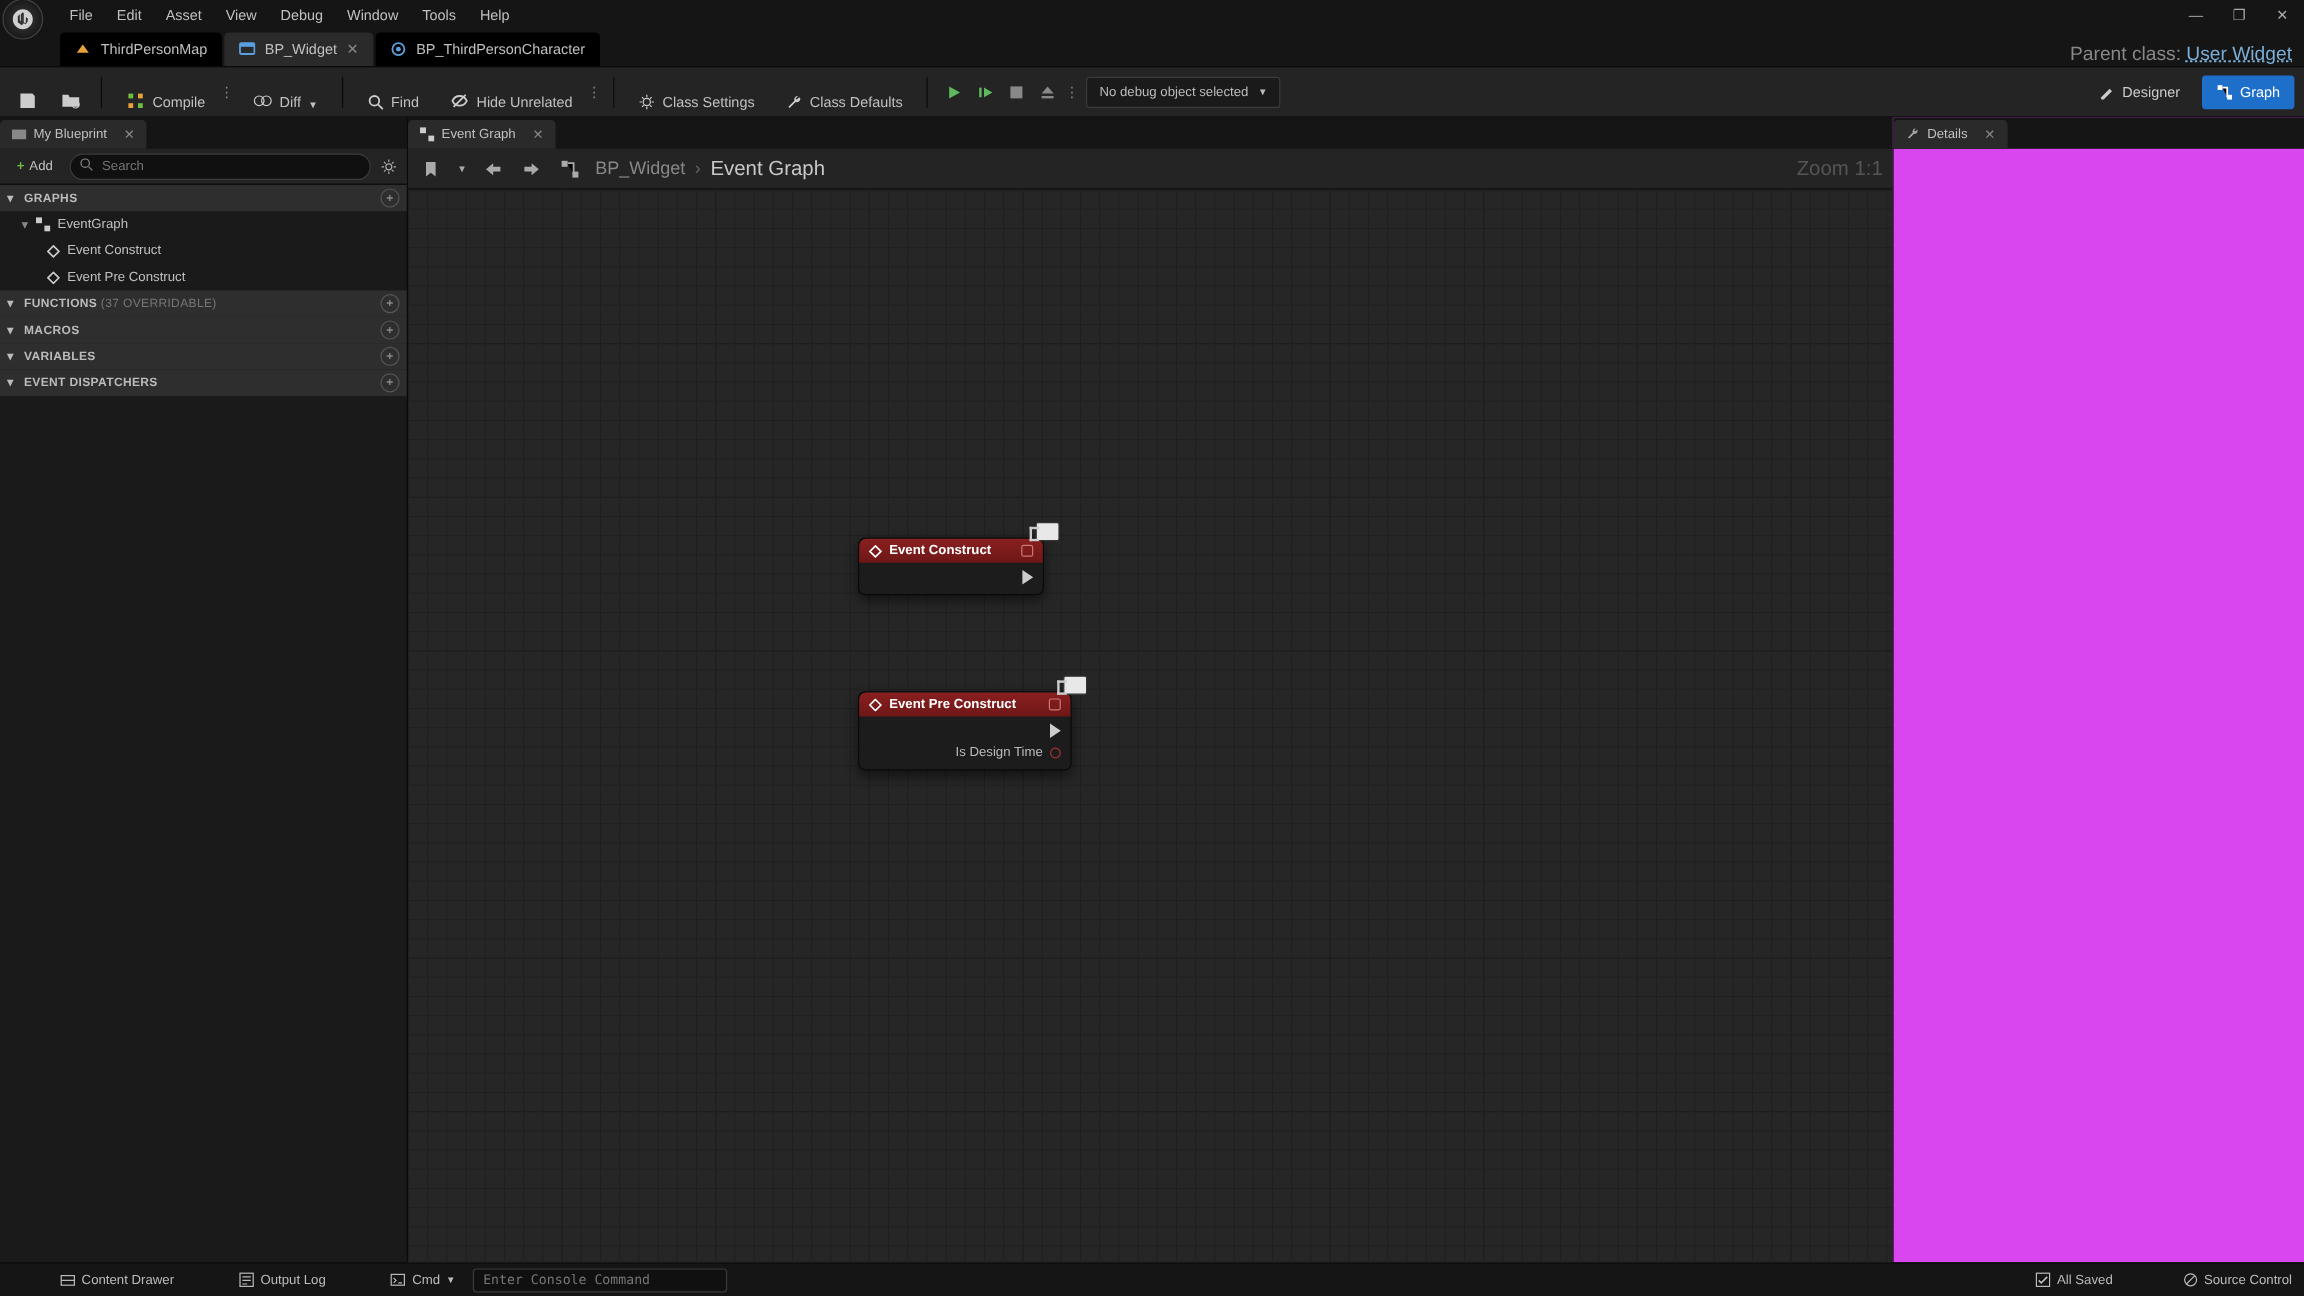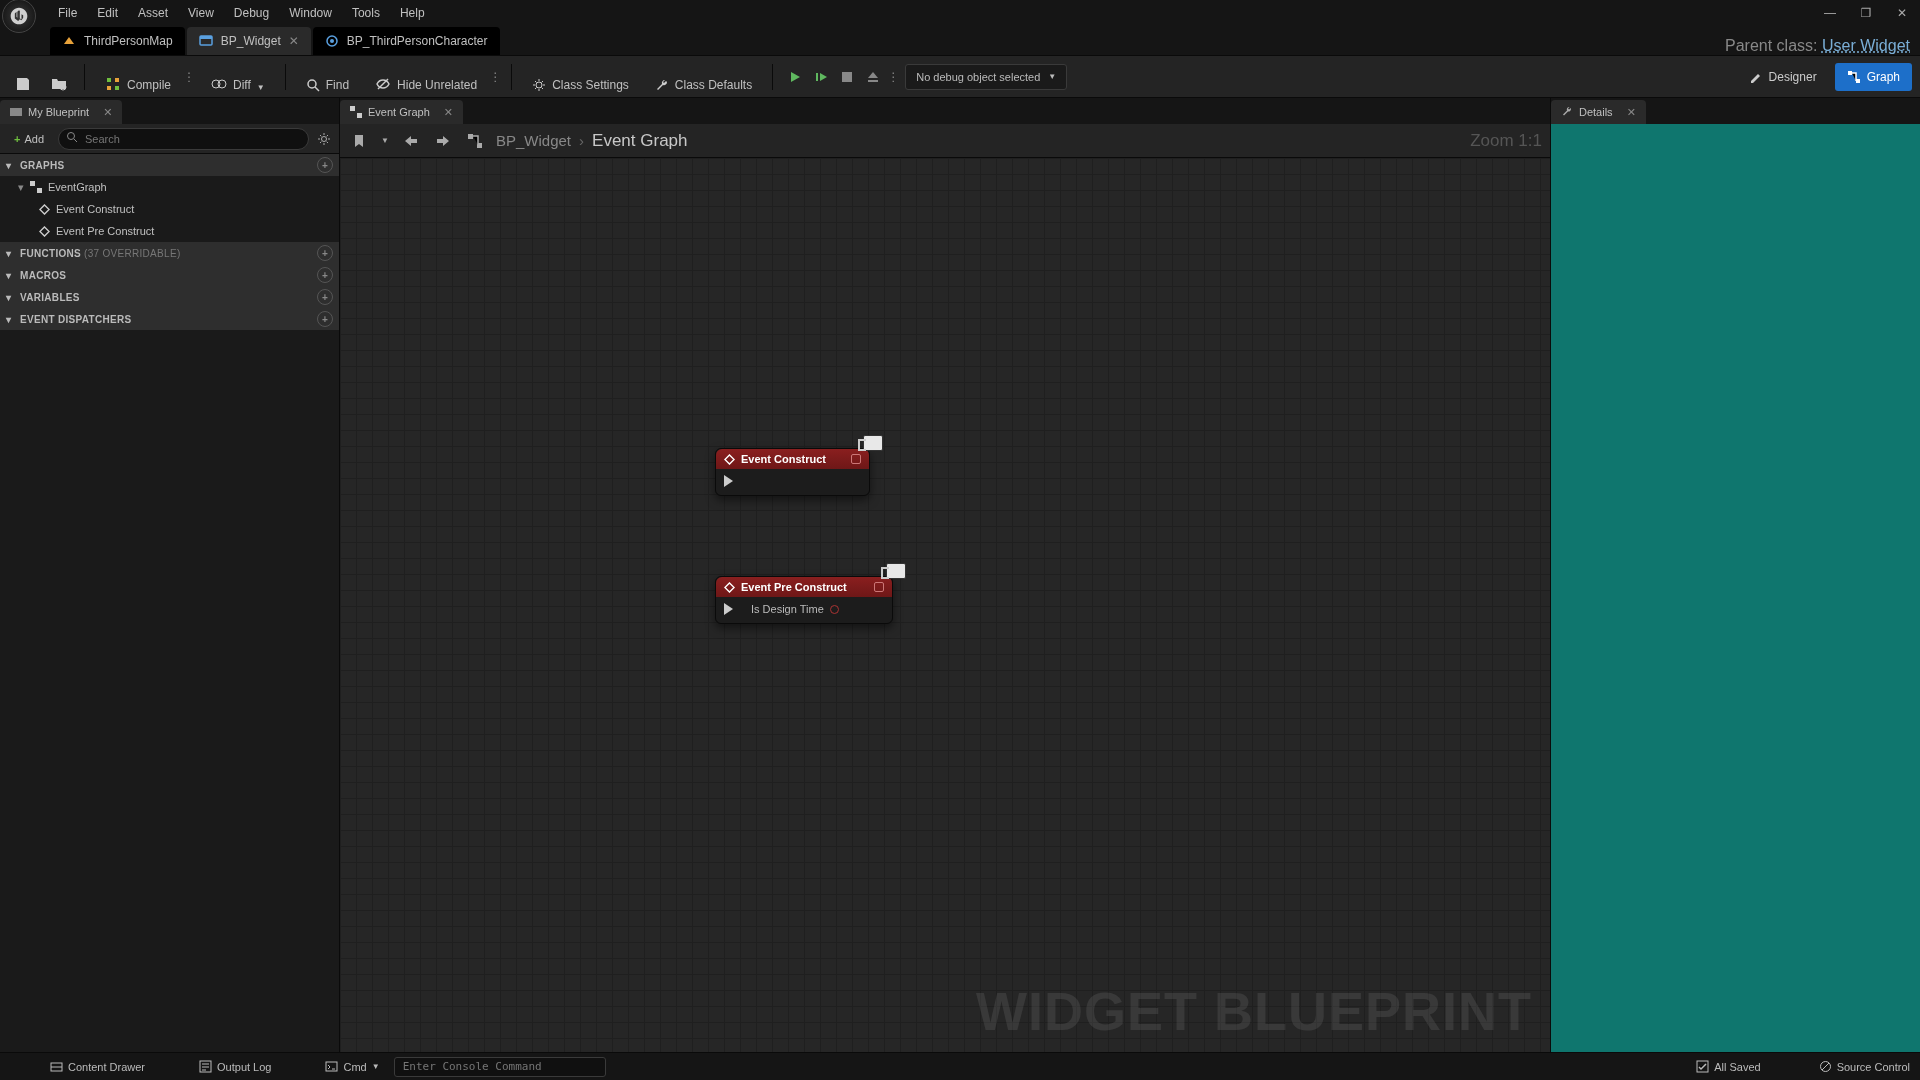--- a/index.html
+++ b/index.html
@@ -34,21 +34,21 @@
 .play-btn svg{ fill:#888;}
 .debug-select{ height:26px; background:#1a1a1a; border:1px solid #3a3a3a; border-radius:3px; padding:0 10px; display:flex; align-items:center; gap:8px; color:#bbb; font-size:11px; cursor:pointer; }
 .mode-btns{ margin-left:auto; display:flex; gap:6px;}
 .mode-btn{ height:28px; padding:0 12px; display:flex; align-items:center; gap:6px; border-radius:3px; font-size:12px; cursor:pointer;}
 .mode-designer{ color:#ccc;}
 .mode-graph{ background:#1d6fc9; color:#fff;}
 
 
 .content { flex:1; display:flex; min-height:0;border-radius:10px;}
 .panel-left{ width:340px; background:#1a1a1a; display:flex; flex-direction:column; border-right:1px solid #0a0a0a;}
-.panel-right{ width:370px; background:#0f766e; border-left:1px solid #0a0a0a;}
+.panel-right{ width:343px; background:#d946ef; border-left:1px solid #0a0a0a;}
 .graph-area{ flex:1; display:flex; flex-direction:column; min-width:0;}
 
 
 .panel-tabbar{ height:26px; background:#151515; display:flex; align-items:end;}
 .panel-tab{ height:24px; background:#2a2a2a; display:flex; align-items:center; gap:6px; padding:0 10px; border-top-left-radius:4px; border-top-right-radius:4px; font-size:11px; color:#c0c0c0; cursor:pointer;}
 .panel-tab .tab-close{ color:#888; margin-left:8px;}
 
 
 .mb-toolbar{ height:30px; background:#242424; display:flex; align-items:center; gap:6px; padding:0 6px; border-bottom:1px solid #0a0a0a;}
 .add-btn{ display:flex; align-items:center; gap:4px; color:#c0c0c0; padding:3px 8px; border-radius:3px; cursor:pointer; font-size:11px;}
@@ -84,21 +84,21 @@
     linear-gradient(#1a1a1a 1px, transparent 1px),
     linear-gradient(90deg,#1a1a1a 1px, transparent 1px);
   background-size: 16px 16px, 16px 16px, 128px 128px, 128px 128px;
 }
 .watermark{ position:absolute; right:18px; bottom:10px; font-size:54px; font-weight:800; color:rgba(200,200,200,0.12); letter-spacing:1px;}
 
 
 .bp-node{ position:absolute; background:#1c1c1c; border:1px solid #0a0a0a; border-radius:6px; box-shadow:0 4px 10px rgba(0,0,0,0.5); min-width:150px;}
 .bp-header{ background:linear-gradient(#8a1f1f,#6e1717); border-top-left-radius:6px; border-top-right-radius:6px; padding:4px 8px; display:flex; align-items:center; gap:6px; color:#fff; font-size:11px; font-weight:600;}
 .bp-header .out-pin{ margin-left:auto; width:10px; height:10px; border:1.5px solid #c77; border-radius:2px;}
-.bp-body{ padding:6px 8px 8px 8px; display:flex; flex-direction:row; gap:18px;}
+.bp-body{ padding:6px 8px 8px 8px; display:flex; flex-direction:column; gap:6px;}
 .bp-row{ display:flex; justify-content:flex-end; align-items:center; gap:6px; font-size:11px; color:#bbb;}
 .exec-pin{ width:0; height:0; border-top:6px solid transparent; border-bottom:6px solid transparent; border-left:9px solid #ccc;}
 .bool-pin{ width:9px; height:9px; border:1.5px solid #a33; border-radius:50%;}
 .popup-icon{ position:absolute; top:-14px; right:-14px; width:20px; height:16px; background:#e8e8e8; border:1px solid #333; border-radius:2px;}
 .popup-icon::before{ content:''; position:absolute; left:-6px; top:3px; width:6px; height:8px; border-left:2px solid #ccc; border-top:2px solid #ccc; border-bottom:2px solid #ccc;}
 
 
 .statusbar{ height:28px; background:#151515; border-top:1px solid #0a0a0a; display:flex; align-items:center; padding:0 10px; gap:14px; font-size:11px; color:#bbb;}
 .status-item{ display:flex; align-items:center; gap:5px; cursor:pointer;padding-left:40px;}
 .cmd-input{ width:212px; height:20px; background:#101010; border:1px solid #3a3a3a; border-radius:3px; padding:0 8px; color:#888; font-family:Consolas,monospace; font-size:11px; outline:none;}
@@ -460,21 +460,20 @@
         <div class="bp-body">
           <div class="bp-row">
             <span class="exec-pin"></span>
           </div>
           <div class="bp-row">
             <span>Is Design Time</span>
             <span class="bool-pin"></span>
           </div>
         </div>
       </div>
-      <div class="watermark">WIDGET BLUEPRINT</div>
     </div>
   </div>
 
   <div class="panel-right">
     <div class="panel-tabbar">
       <div class="panel-tab">
         <span class="ico">
             <svg width="12" height="12" viewBox="0 0 12 12">
               <path fill="#aaa" d="M10 3a2.5 2.5 0 01-3 2.5L3 9.5 2 8.5l4-4A2.5 2.5 0 018.5 1L7 2.5l1 1L10 2z"></path>
             </svg>

